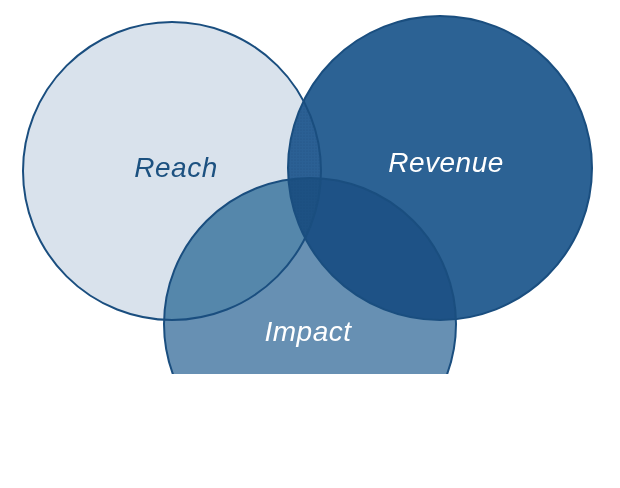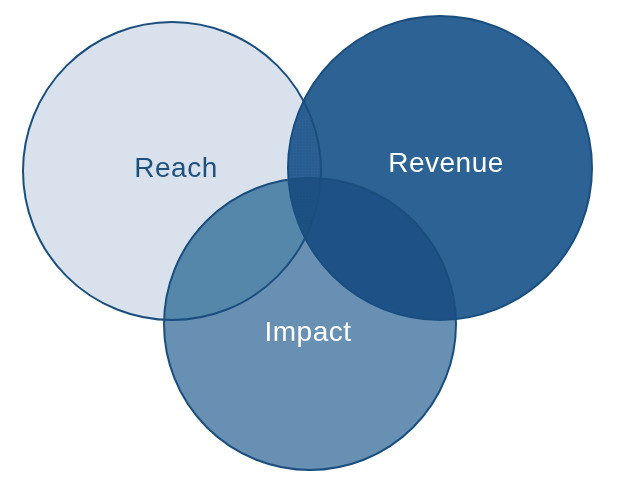--- a/index.html
+++ b/index.html
@@ -3,22 +3,23 @@
 <meta charset="utf-8">
 <style>
   html, body {
     margin: 0;
     padding: 0;
     background: #ffffff;
   }
   .stage {
     position: relative;
     width: 620px;
-    height: 488px;
+    height: 374px;
     overflow: hidden;
+    font-style: italic;
   }
   svg { display: block; }
   .venn-label {
     font-family: "Liberation Sans", sans-serif;
     font-size: 28px;
     font-weight: 400;
     letter-spacing: 0.5px;
   }
   .outline { fill: none; stroke-width: 2; }
 </style>

